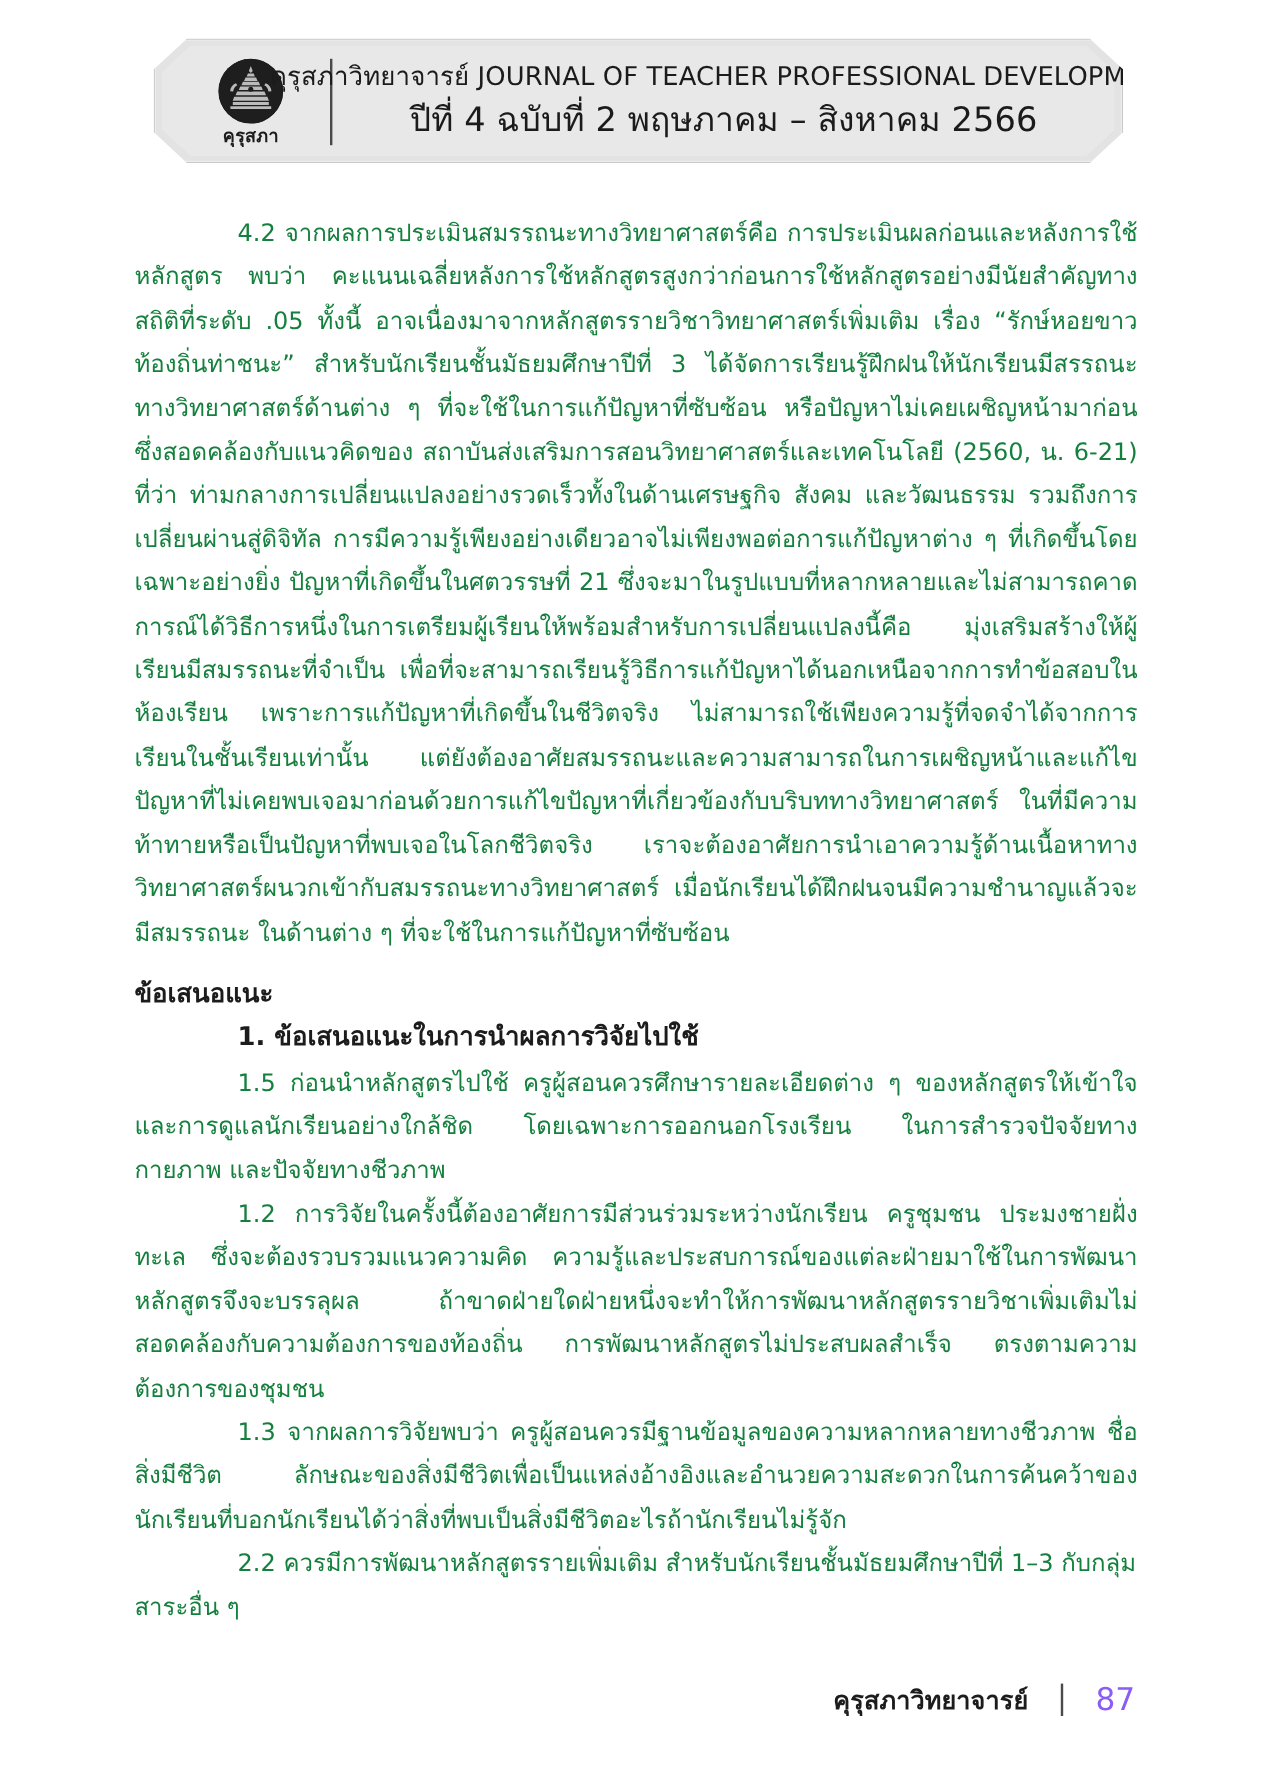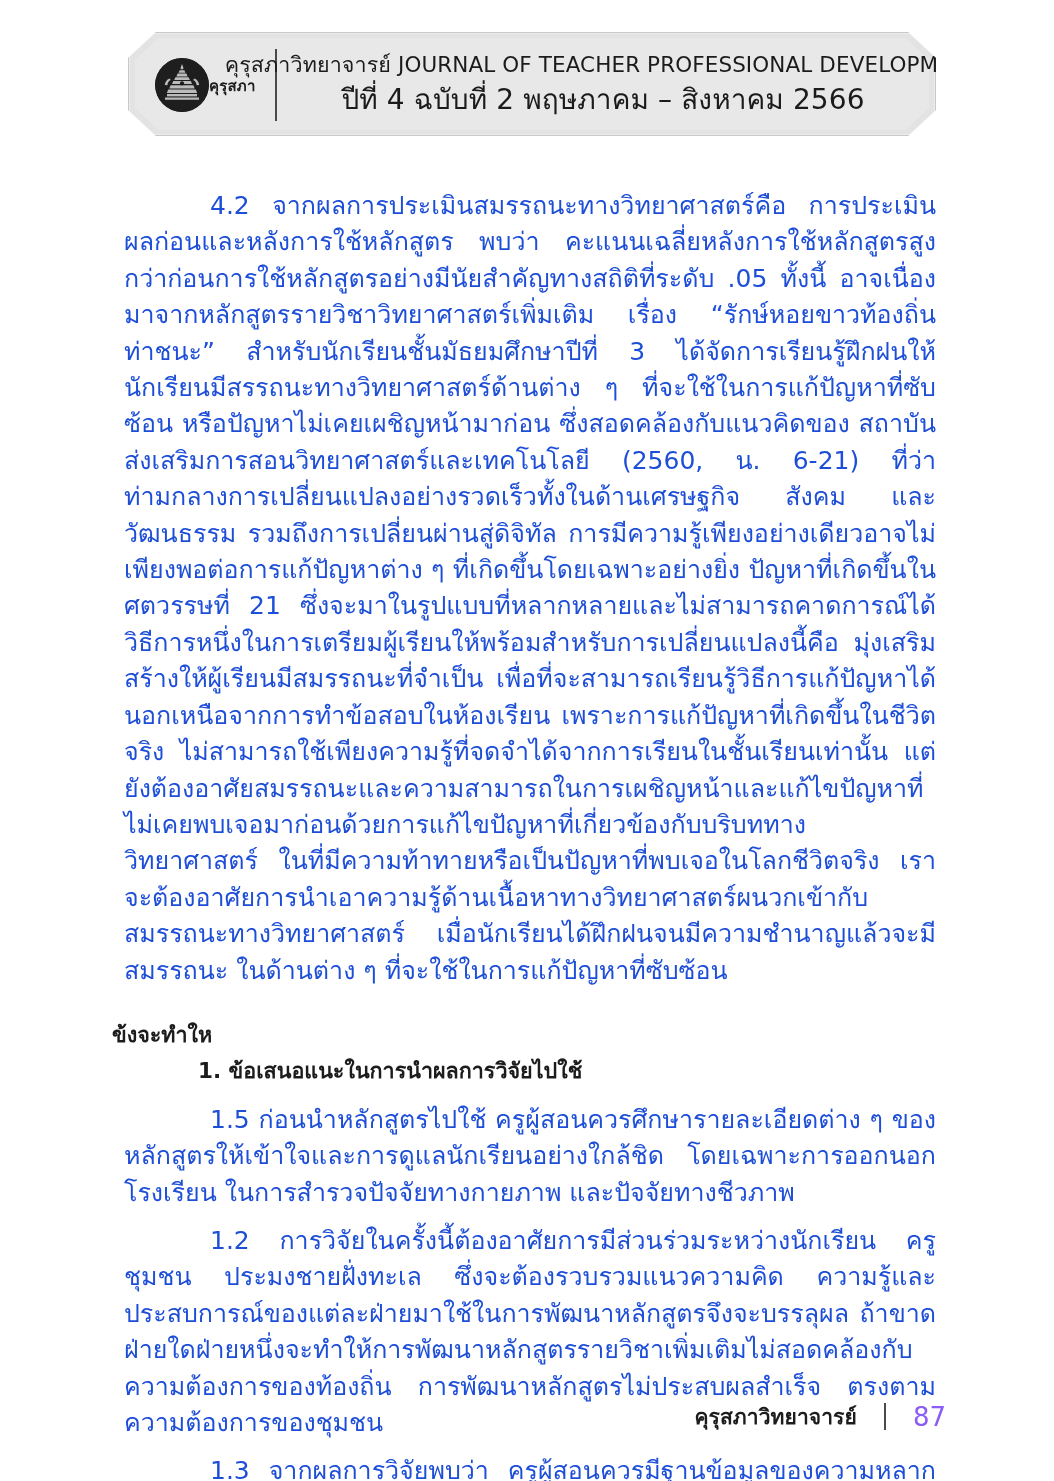--- a/index.html
+++ b/index.html
@@ -49,22 +49,23 @@
     clip-path: polygon(24px 0, calc(100% - 24px) 0, 100% 22px, 100% calc(100% - 22px), calc(100% - 24px) 100%, 24px 100%, 0 calc(100% - 22px), 0 22px);
   }
 
   .brand-block {
     position: absolute;
     left: 26px;
     top: 6px;
     width: 108px;
     height: 92px;
     display: flex;
-    flex-direction: row;
-    align-items: center;
+    flex-direction: column;
+    align-items: center;
+    justify-content: center;
     z-index: 3;
   }
   .brand-seal {
     width: 54px;
     height: 54px;
     border-radius: 50%;
     background: radial-gradient(circle at 50% 42%, #3a3a3a 0%, #232323 55%, #141414 100%);
     position: relative;
     overflow: hidden;
     display: block;
@@ -121,26 +122,26 @@
 
   
   .content {
     position: absolute;
     left: 112px;
     top: 176px;
     width: 836px;
   }
 
   .para {
-    font-size: 25px;
+    font-size: 20px;
     line-height: 36.4px;
-    color: #1d4ed8;
+    color: #15803d;
     text-align: justify;
     text-justify: inter-word;
-    margin: 12px;
+    margin: 0;
     word-break: break-word;
   }
   .para.indent {
     text-indent: 86px;
   }
   .para.last-left {
     text-align: left;
   }
 
   .heading-bold {
@@ -222,21 +223,21 @@
       <div class="masthead-line2">ปีที่ 4 ฉบับที่ 2 พฤษภาคม – สิงหาคม 2566</div>
     </div>
   </div>
 
   <div class="content">
 
     <p class="para indent">4.2 จากผลการประเมินสมรรถนะทางวิทยาศาสตร์คือ การประเมินผลก่อนและหลังการใช้หลักสูตร พบว่า คะแนนเฉลี่ยหลังการใช้หลักสูตรสูงกว่าก่อนการใช้หลักสูตรอย่างมีนัยสำคัญทางสถิติที่ระดับ .05 ทั้งนี้ อาจเนื่องมาจากหลักสูตรรายวิชาวิทยาศาสตร์เพิ่มเติม เรื่อง “รักษ์หอยขาวท้องถิ่นท่าชนะ” สำหรับนักเรียนชั้นมัธยมศึกษาปีที่ 3 ได้จัดการเรียนรู้ฝึกฝนให้นักเรียนมีสรรถนะทางวิทยาศาสตร์ด้านต่าง ๆ ที่จะใช้ในการแก้ปัญหาที่ซับซ้อน หรือปัญหาไม่เคยเผชิญหน้ามาก่อน ซึ่งสอดคล้องกับแนวคิดของ สถาบันส่งเสริมการสอนวิทยาศาสตร์และเทคโนโลยี (2560, น. 6-21) ที่ว่า ท่ามกลางการเปลี่ยนแปลงอย่างรวดเร็วทั้งในด้านเศรษฐกิจ สังคม และวัฒนธรรม รวมถึงการเปลี่ยนผ่านสู่ดิจิทัล การมีความรู้เพียงอย่างเดียวอาจไม่เพียงพอต่อการแก้ปัญหาต่าง ๆ ที่เกิดขึ้นโดยเฉพาะอย่างยิ่ง ปัญหาที่เกิดขึ้นในศตวรรษที่ 21 ซึ่งจะมาในรูปแบบที่หลากหลายและไม่สามารถคาดการณ์ได้วิธีการหนึ่งในการเตรียมผู้เรียนให้พร้อมสำหรับการเปลี่ยนแปลงนี้คือ มุ่งเสริมสร้างให้ผู้เรียนมีสมรรถนะที่จำเป็น เพื่อที่จะสามารถเรียนรู้วิธีการแก้ปัญหาได้นอกเหนือจากการทำข้อสอบในห้องเรียน เพราะการแก้ปัญหาที่เกิดขึ้นในชีวิตจริง ไม่สามารถใช้เพียงความรู้ที่จดจำได้จากการเรียนในชั้นเรียนเท่านั้น แต่ยังต้องอาศัยสมรรถนะและความสามารถในการเผชิญหน้าและแก้ไขปัญหาที่ไม่เคยพบเจอมาก่อนด้วยการแก้ไขปัญหาที่เกี่ยวข้องกับบริบททางวิทยาศาสตร์ ในที่มีความท้าทายหรือเป็นปัญหาที่พบเจอในโลกชีวิตจริง เราจะต้องอาศัยการนำเอาความรู้ด้านเนื้อหาทางวิทยาศาสตร์ผนวกเข้ากับสมรรถนะทางวิทยาศาสตร์ เมื่อนักเรียนได้ฝึกฝนจนมีความชำนาญแล้วจะมีสมรรถนะ ในด้านต่าง ๆ ที่จะใช้ในการแก้ปัญหาที่ซับซ้อน</p>
 
     <div class="gap-md"></div>
 
-    <p class="heading-bold">ข้งจะทำให</p>
+    <p class="heading-bold">ข้อเสนอแนะ</p>
 
     <p class="heading-bold level1">1. ข้อเสนอแนะในการนำผลการวิจัยไปใช้</p>
 
     <p class="para indent">1.5 ก่อนนำหลักสูตรไปใช้ ครูผู้สอนควรศึกษารายละเอียดต่าง ๆ ของหลักสูตรให้เข้าใจและการดูแลนักเรียนอย่างใกล้ชิด โดยเฉพาะการออกนอกโรงเรียน ในการสำรวจปัจจัยทางกายภาพ และปัจจัยทางชีวภาพ</p>
 
     <p class="para indent">1.2 การวิจัยในครั้งนี้ต้องอาศัยการมีส่วนร่วมระหว่างนักเรียน ครูชุมชน ประมงชายฝั่งทะเล ซึ่งจะต้องรวบรวมแนวความคิด ความรู้และประสบการณ์ของแต่ละฝ่ายมาใช้ในการพัฒนาหลักสูตรจึงจะบรรลุผล ถ้าขาดฝ่ายใดฝ่ายหนึ่งจะทำให้การพัฒนาหลักสูตรรายวิชาเพิ่มเติมไม่สอดคล้องกับความต้องการของท้องถิ่น การพัฒนาหลักสูตรไม่ประสบผลสำเร็จ ตรงตามความต้องการของชุมชน</p>
 
     <p class="para indent">1.3 จากผลการวิจัยพบว่า ครูผู้สอนควรมีฐานข้อมูลของความหลากหลายทางชีวภาพ ชื่อสิ่งมีชีวิต ลักษณะของสิ่งมีชีวิตเพื่อเป็นแหล่งอ้างอิงและอำนวยความสะดวกในการค้นคว้าของนักเรียนที่บอกนักเรียนได้ว่าสิ่งที่พบเป็นสิ่งมีชีวิตอะไรถ้านักเรียนไม่รู้จัก</p>
 
 

